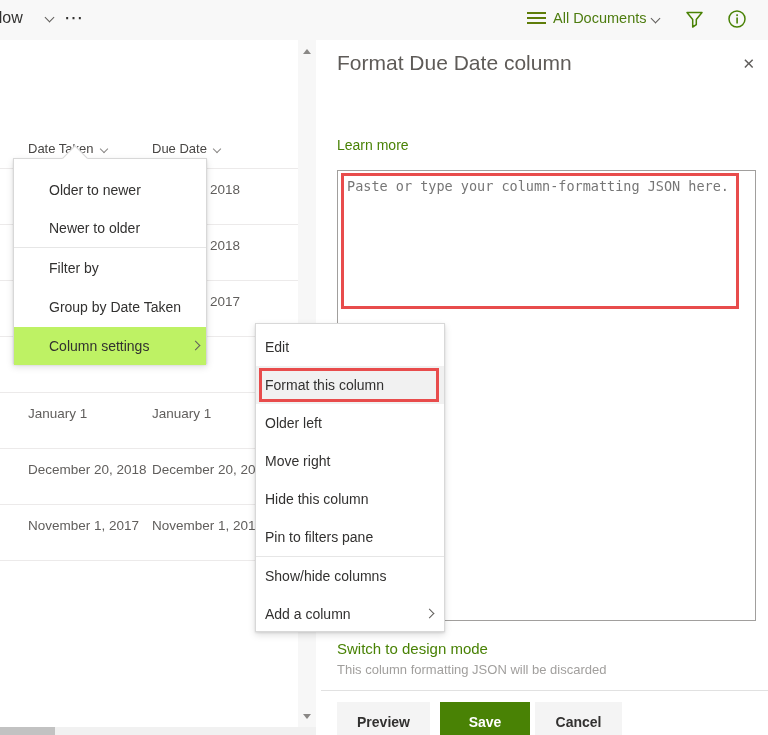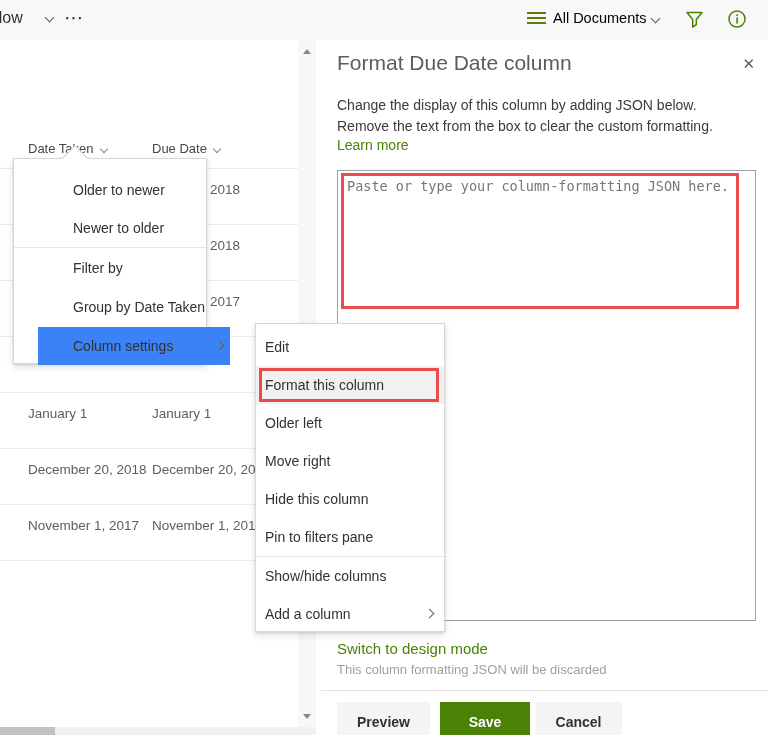--- a/index.html
+++ b/index.html
@@ -9,21 +9,21 @@
   
   .topbar { position:absolute; left:0; top:0; width:768px; height:40px; background:#f8f8f8; z-index:50; }
   .flow-label { position:absolute; left:-11px; top:9px; font-size:16px; color:#323130; }
   .chv { display:inline-block; width:7px; height:7px; border-right:1.4px solid #605e5c; border-bottom:1.4px solid #605e5c; }
   .chv-d { transform:rotate(45deg); }
   .chv-r { transform:rotate(-45deg); }
   .flow-chev { position:absolute; left:46px; top:14px; }
   .more-dots { position:absolute; left:64px; top:6px; font-size:19px; color:#323130; letter-spacing:1px; }
   .viewicon { position:absolute; left:527px; top:12px; width:19px; }
   .viewicon div { height:2px; background:#5f7d0a; margin-bottom:3px; }
-  .alldocs { position:absolute; left:553px; top:10px; font-size:14.5px; color:#000000; }
+  .alldocs { position:absolute; left:553px; top:10px; font-size:14.5px; color:#4d7c0f; }
   .alldocs-chev { position:absolute; left:652px; top:15px; }
   .funnel { position:absolute; left:684px; top:9px; }
   .infoicon { position:absolute; left:727px; top:9px; }
 
   
   .leftpane { position:absolute; left:0; top:50px; width:316px; height:695px; background:#fff; z-index:1; }
   .colhead { position:absolute; top:91px; display:flex; align-items:center; gap:7px;
     font-size:13px; color:#484644; }
   .colhead .chv { width:6px; height:6px; border-color:#8a8886; }
   .colhead.h1 { left:28px; }
@@ -69,23 +69,23 @@
   .btn-cancel { left:214px; width:87px; }
 
   
   .menu { background:#fff; border:1px solid #d8d8d8;
     box-shadow:0 3px 7px rgba(0,0,0,.13), 0 1px 2px rgba(0,0,0,.1); }
   .menu1 { position:absolute; left:13px; top:158px; width:194px; height:206px; z-index:20; }
   .beak { position:absolute; left:66px; top:149px; width:18px; height:18px; background:#fff;
     transform:rotate(45deg); border-left:1px solid #d8d8d8; border-top:1px solid #d8d8d8; z-index:21; }
   .mitem { position:absolute; left:0; width:100%; height:38px; line-height:38px;
     font-size:14px; color:#323130; cursor:pointer; white-space:nowrap; }
-  .menu1 .mitem { padding-left:35px;margin-left:24px; }
+  .menu1 .mitem { padding-left:35px; }
   .m1-i0{top:12px}.m1-i1{top:50px}.m1-i2{top:90px}.m1-i3{top:129px}
-  .m1-i4{top:168px; background:#3b82f6;}
+  .m1-i4{top:168px; background:#bef264;}
   .mdiv { position:absolute; left:0; width:100%; height:1px; background:#e6e6e6; }
   .m1-div{top:88px}
   .mitem .chv { position:absolute; top:15px; }
   .menu1 .mitem .chv { left:178px; }
 
   
   .menu2 { position:absolute; left:207px; top:323px; width:190px; height:309px; z-index:30;margin-left:48px; }
   .menu2 .mitem { padding-left:9px; }
   .m2-i0{top:4px}.m2-i1{top:42px; background:#f1f1f1;}.m2-i2{top:80px}.m2-i3{top:118px}
   .m2-i4{top:156px}.m2-i5{top:194px}.m2-i6{top:233px}.m2-i7{top:271px}
@@ -173,24 +173,20 @@
   <div class="tri-dn"></div>
 </div>
 
 <div class="hsb">
   <div class="thumb"></div>
 </div>
 
 <div class="panel">
   <div class="panel-title">Format Due Date column</div>
   <div class="close-x">✕</div>
-  <div class="panel-desc">
-    <span>Change the display of this column by adding JSON below.</span><br>
-    <span>Remove the text from the box to clear the custom formatting.</span>
-  </div>
   <div class="learn-more">Learn more</div>
 
   <div class="tawrap">
     <textarea placeholder="Paste or type your column-formatting JSON here." style=""></textarea>
     <div class="red-ta"></div>
   </div>
 
   <div class="switch-link">Switch to design mode</div>
   <div class="discard-note">This column formatting JSON will be discarded</div>
   <div class="pdivider"></div>

